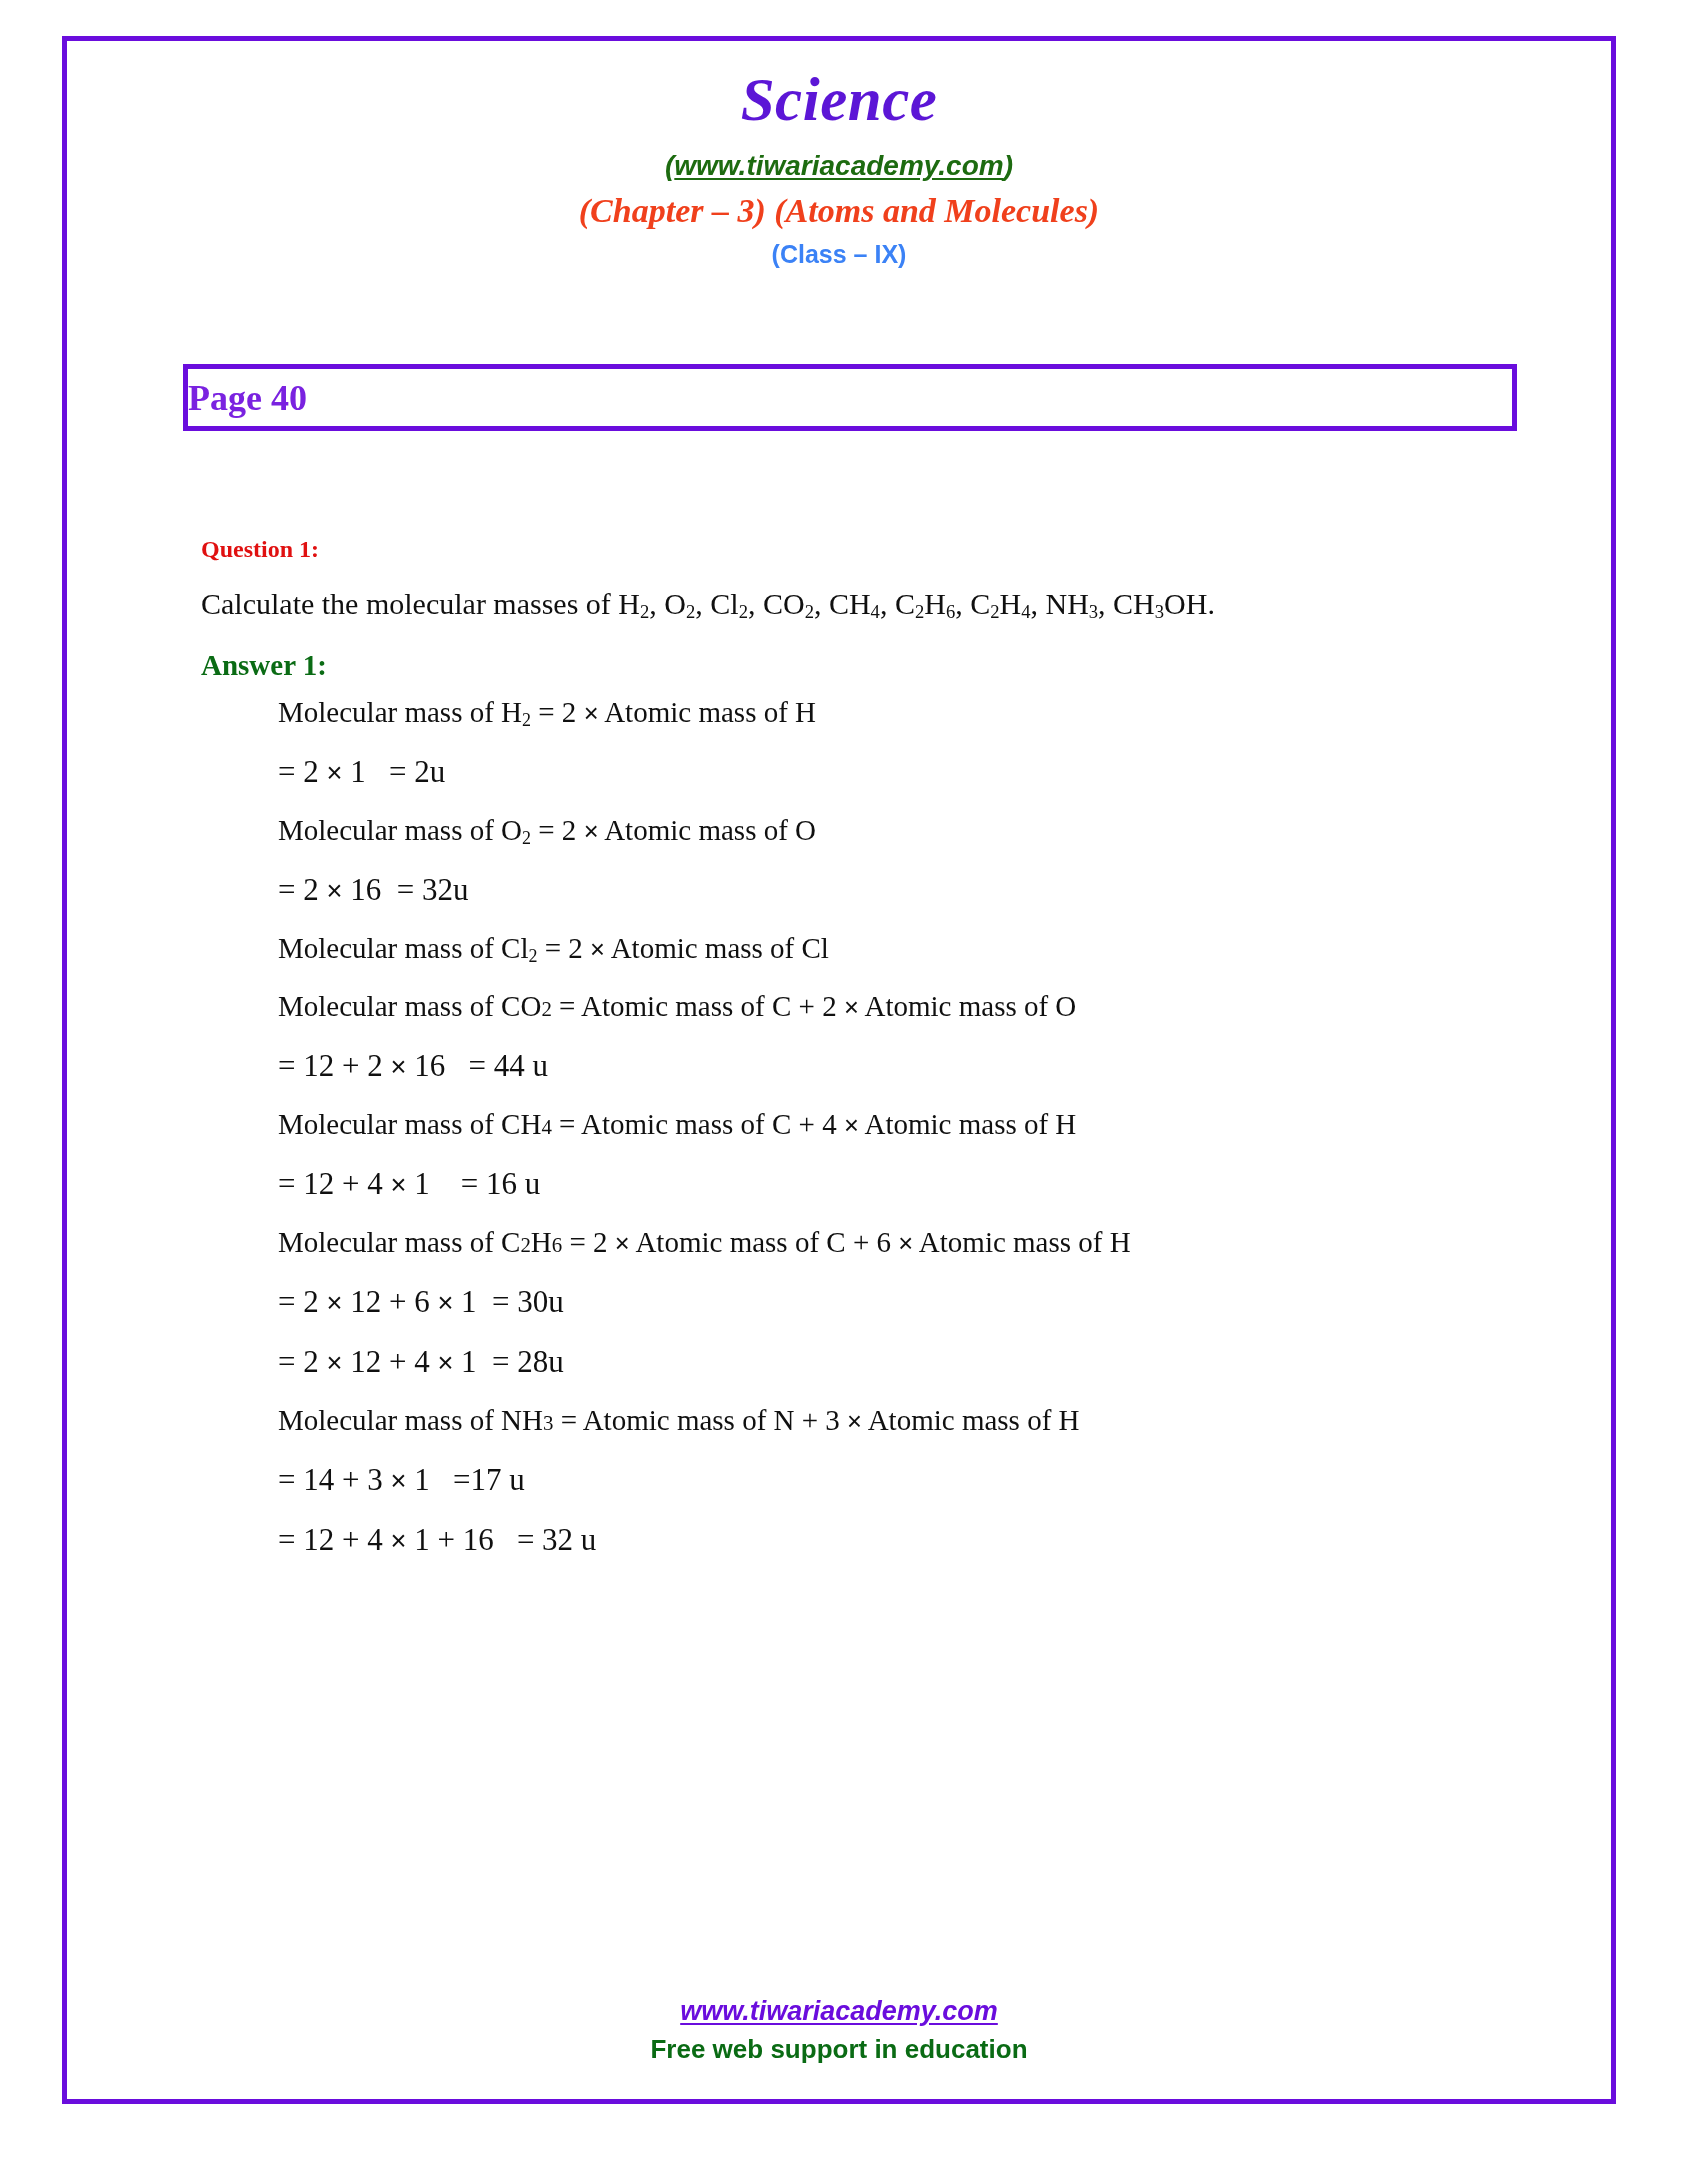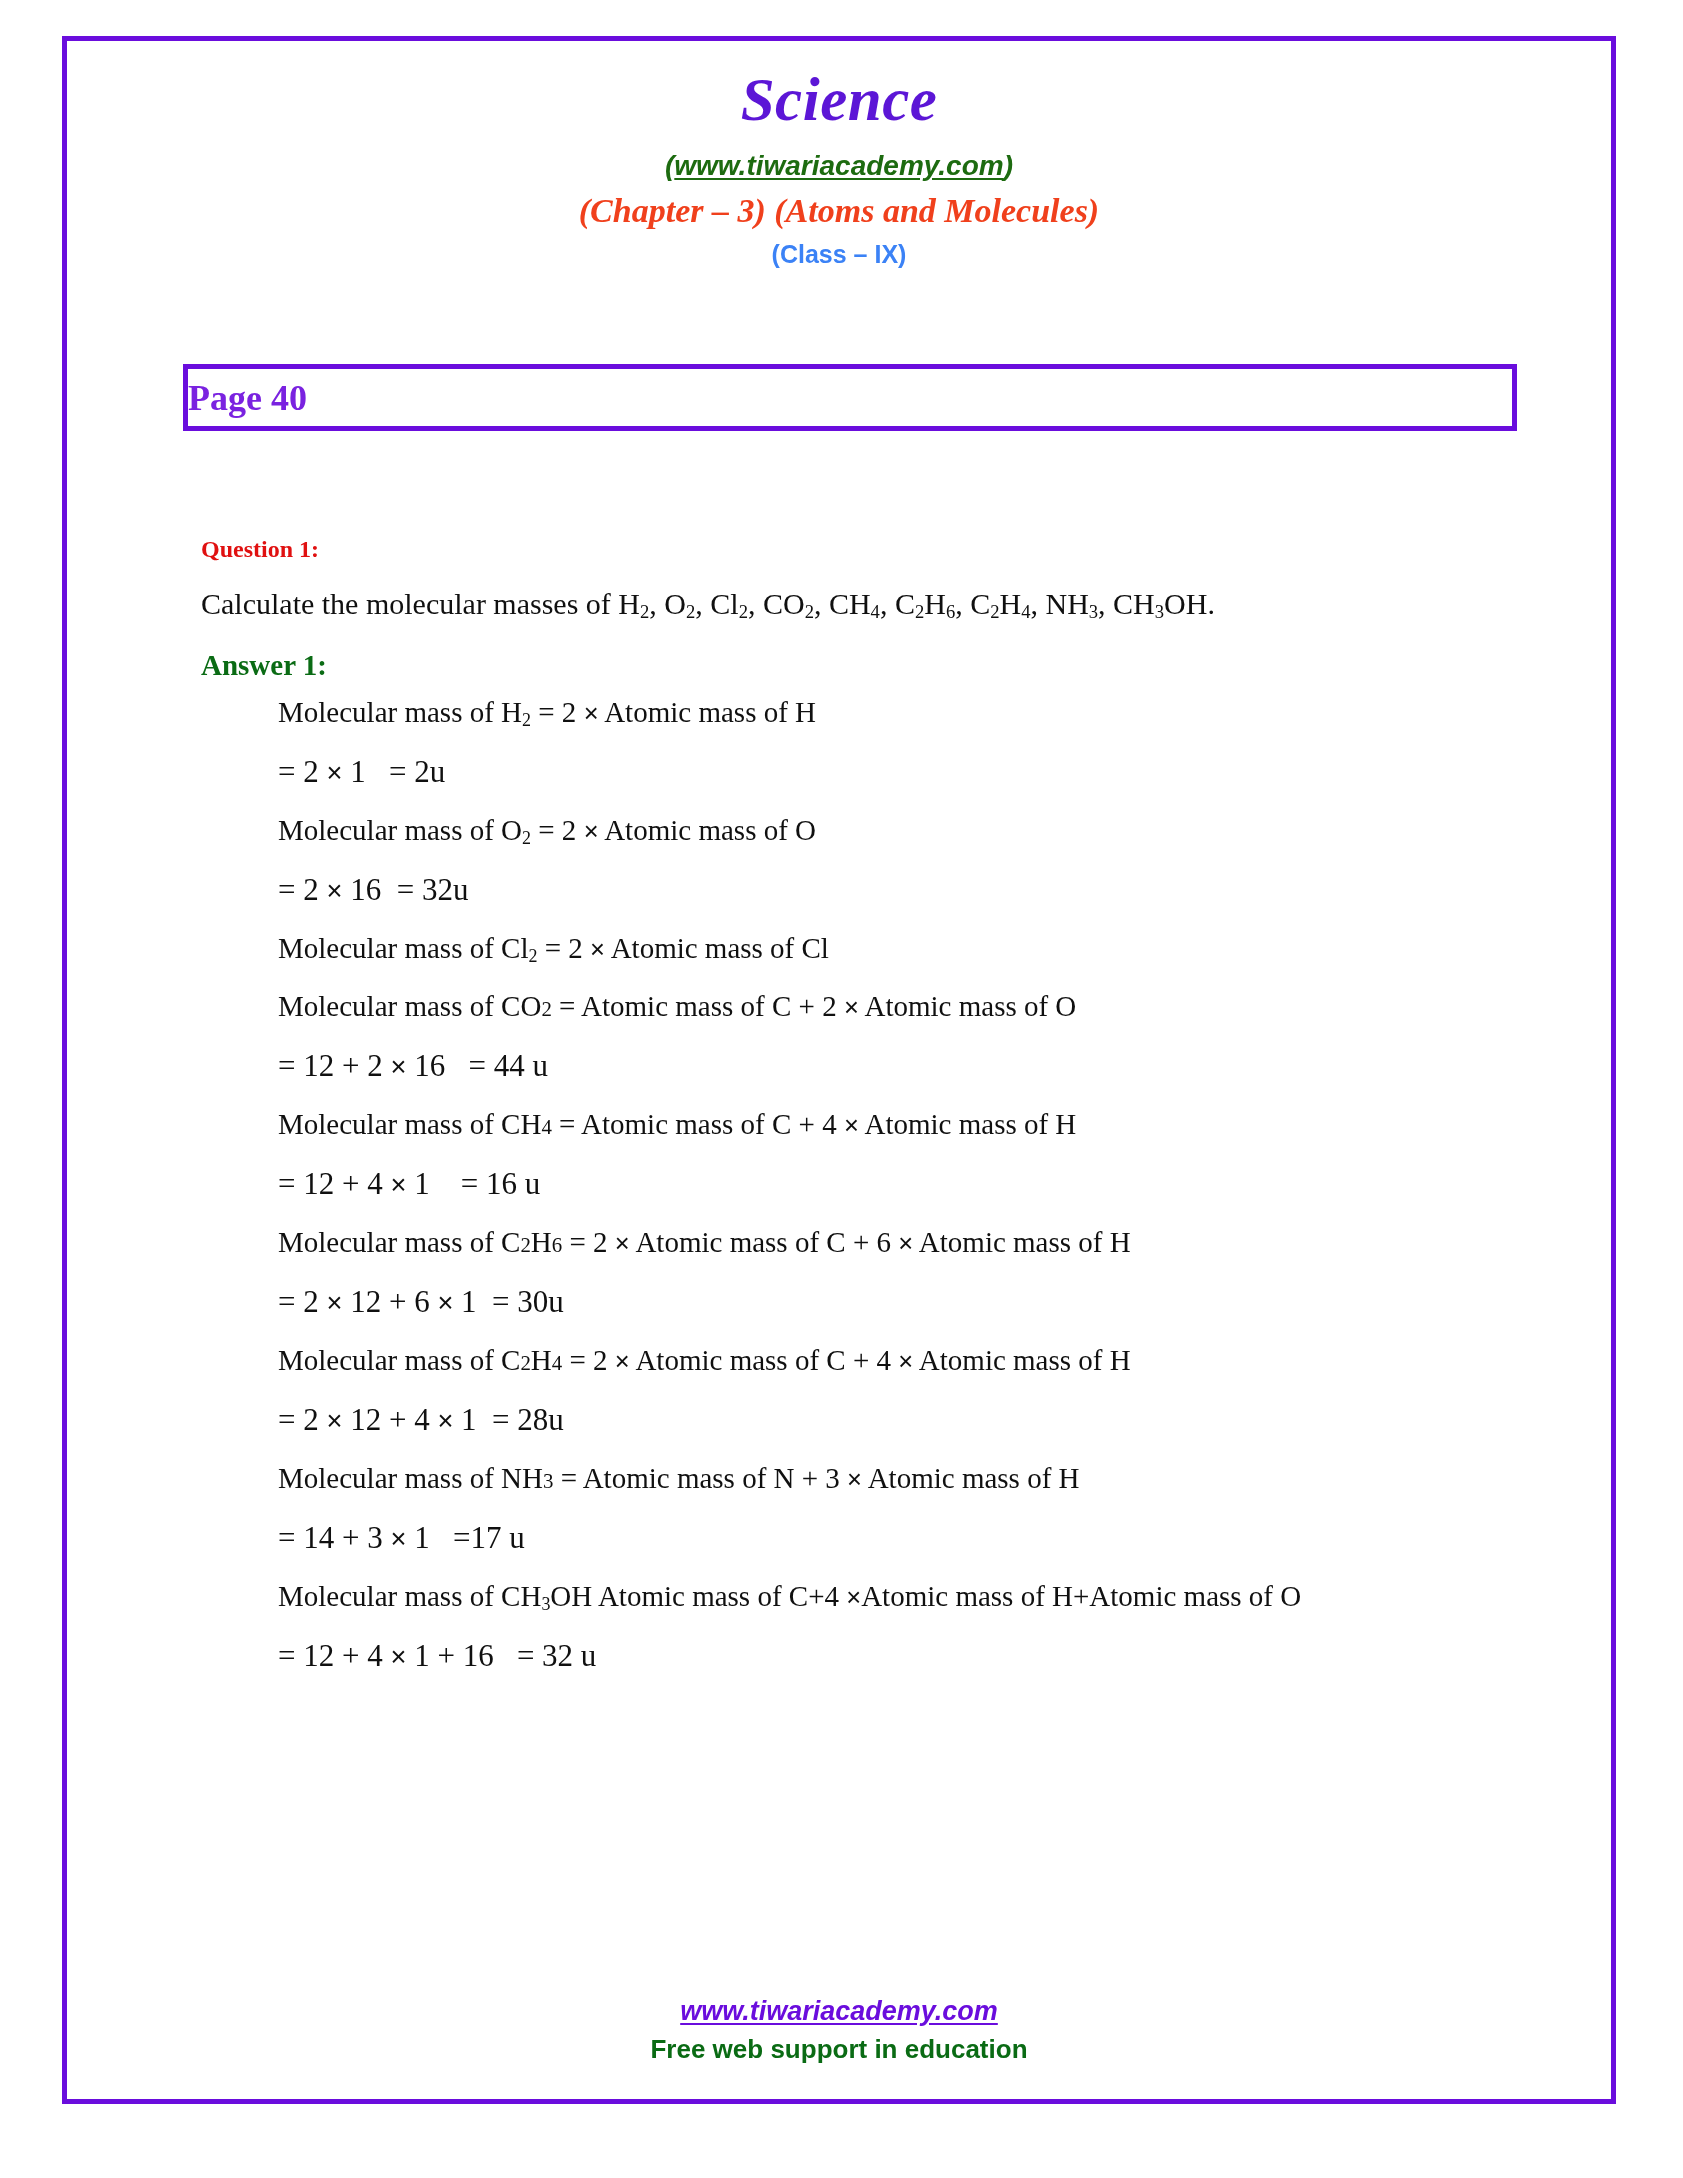--- a/index.html
+++ b/index.html
@@ -202,25 +202,23 @@
         <div class="ans-line calc">= 2 <span class="times">×</span> 1   = 2u</div>
         <div class="ans-line">Molecular mass of O<sub class="low">2</sub> = 2 <span class="times">×</span> Atomic mass of O</div>
         <div class="ans-line calc">= 2 <span class="times">×</span> 16  = 32u</div>
         <div class="ans-line">Molecular mass of Cl<sub class="low">2</sub> = 2 <span class="times">×</span> Atomic mass of Cl</div>
         <div class="ans-line">Molecular mass of CO<span class="subflat">2</span> = Atomic mass of C + 2 <span class="times">×</span> Atomic mass of O</div>
         <div class="ans-line calc">= 12 + 2 <span class="times">×</span> 16   = 44 u</div>
         <div class="ans-line">Molecular mass of CH<span class="subflat">4</span> = Atomic mass of C + 4 <span class="times">×</span> Atomic mass of H</div>
         <div class="ans-line calc">= 12 + 4 <span class="times">×</span> 1    = 16 u</div>
         <div class="ans-line">Molecular mass of C<span class="subflat">2</span>H<span class="subflat">6</span> = 2 <span class="times">×</span> Atomic mass of C + 6 <span class="times">×</span> Atomic mass of H</div>
         <div class="ans-line calc">= 2 <span class="times">×</span> 12 + 6 <span class="times">×</span> 1  = 30u</div>
-        <div class="ans-line">Molecular mass of C<span class="subflat">2</span>H<span class="subflat">4</span> = 2 <span class="times">×</span> Atomic mass of C + 4 <span class="times">×</span> Atomic mass of H</div>
         <div class="ans-line calc">= 2 <span class="times">×</span> 12 + 4 <span class="times">×</span> 1  = 28u</div>
         <div class="ans-line">Molecular mass of NH<span class="subflat">3</span> = Atomic mass of N + 3 <span class="times">×</span> Atomic mass of H</div>
         <div class="ans-line calc">= 14 + 3 <span class="times">×</span> 1   =17 u</div>
-        <div class="ans-line">Molecular mass of CH<sub class="low">3</sub>OH Atomic mass of C+4 <span class="times">×</span>Atomic mass of H+Atomic mass of O</div>
         <div class="ans-line calc">= 12 + 4 <span class="times">×</span> 1 + 16   = 32 u</div>
       </div>
   </div>
 
   <div id="footer">
     <div id="footer-url">www.tiwariacademy.com</div>
     <div id="footer-tagline">Free web support in education</div>
   </div>
 
 </div>

